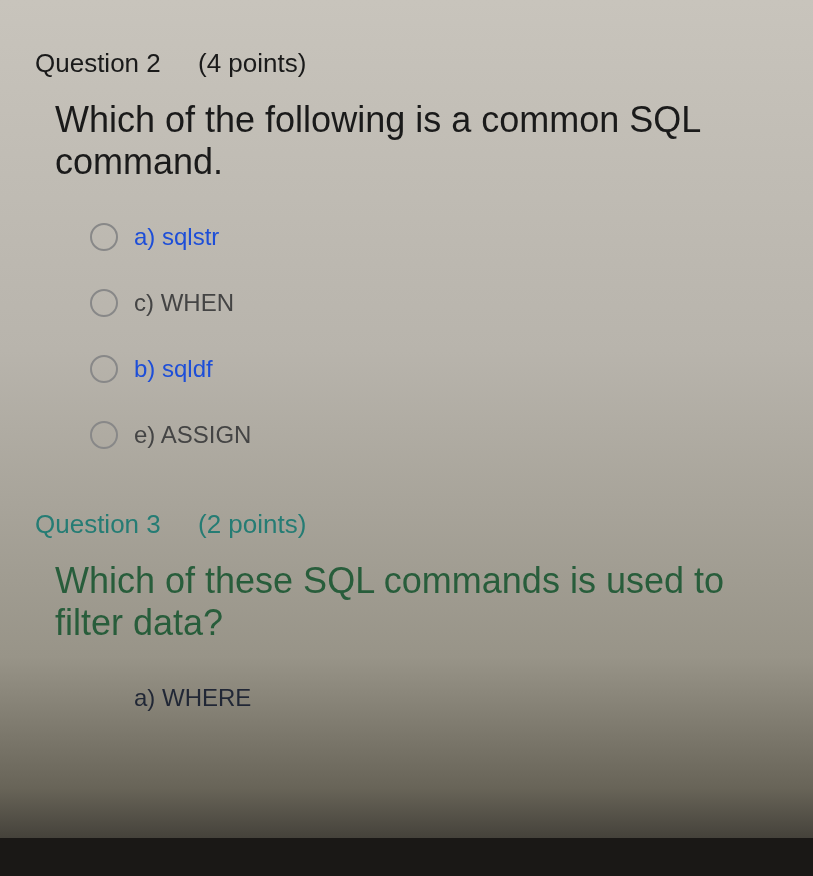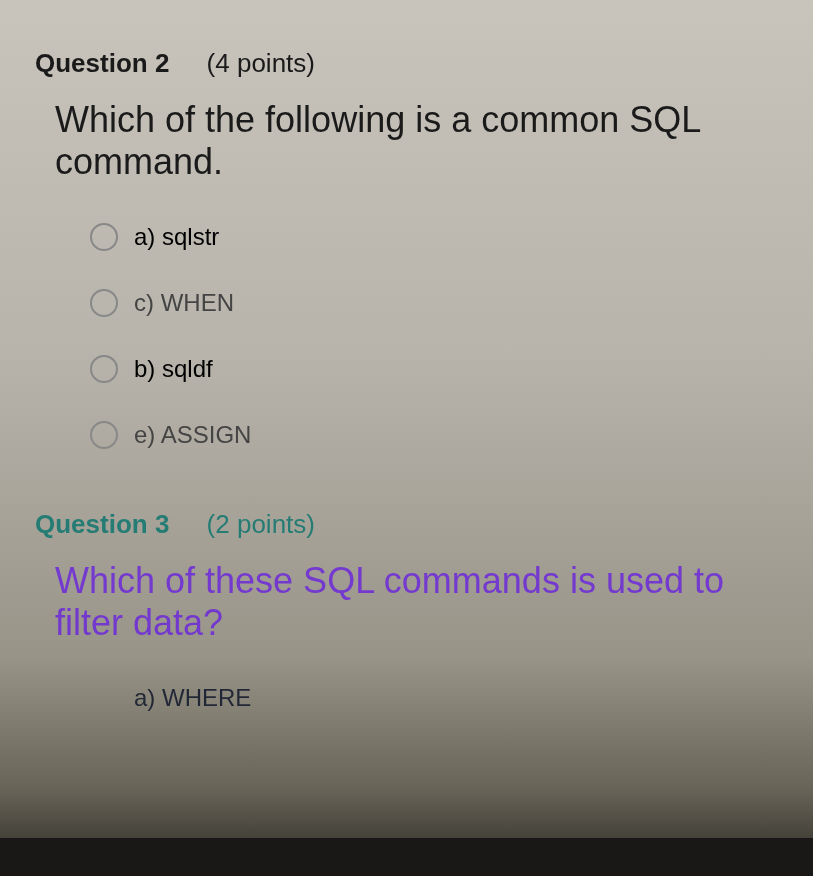--- a/index.html
+++ b/index.html
@@ -18,21 +18,21 @@
     }
     .question-block {
       margin-bottom: 60px;
     }
     .question-header {
       font-size: 26px;
       color: #1a1a1a;
       margin-bottom: 20px;
     }
     .question-header .bold {
-      font-weight: 700;
+      font-weight: 400;
     }
     .question-header .points {
       font-weight: 400;
       margin-left: 30px;
     }
     .question-text {
       font-size: 36px;
       color: #1a1a1a;
       margin-bottom: 40px;
       padding-left: 20px;
@@ -51,35 +51,35 @@
       width: 28px;
       height: 28px;
       border: 2px solid #888;
       border-radius: 50%;
       margin-right: 16px;
       flex-shrink: 0;
       background: transparent;
     }
     .option-label {
       font-size: 24px;
-      color: #000000;
+      color: #1d4ed8;
     }
     .q2-opt-c .option-label,
     .q2-opt-d .option-label,
     .q2-opt-e .option-label {
       color: #444;
     }
     .question-3 {
       opacity: 0.85;
     }
     .question-3 .question-header {
       color: #0f766e;
     }
     .question-3 .question-text {
-      color: #6d28d9;
+      color: #14532d;
     }
     .question-3 .option-label {
       color: #0f172a;
     }
     .bottom-bar {
       position: absolute;
       bottom: 0;
       left: 0;
       right: 0;
       height: 38px;

